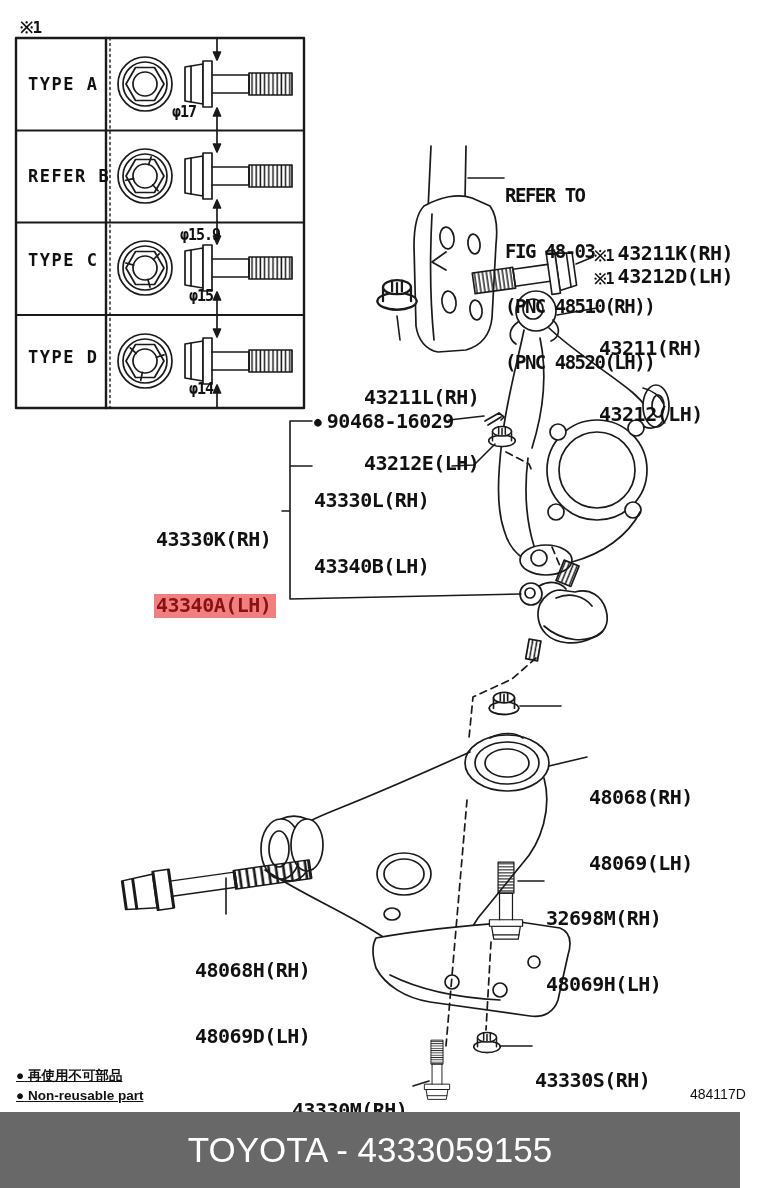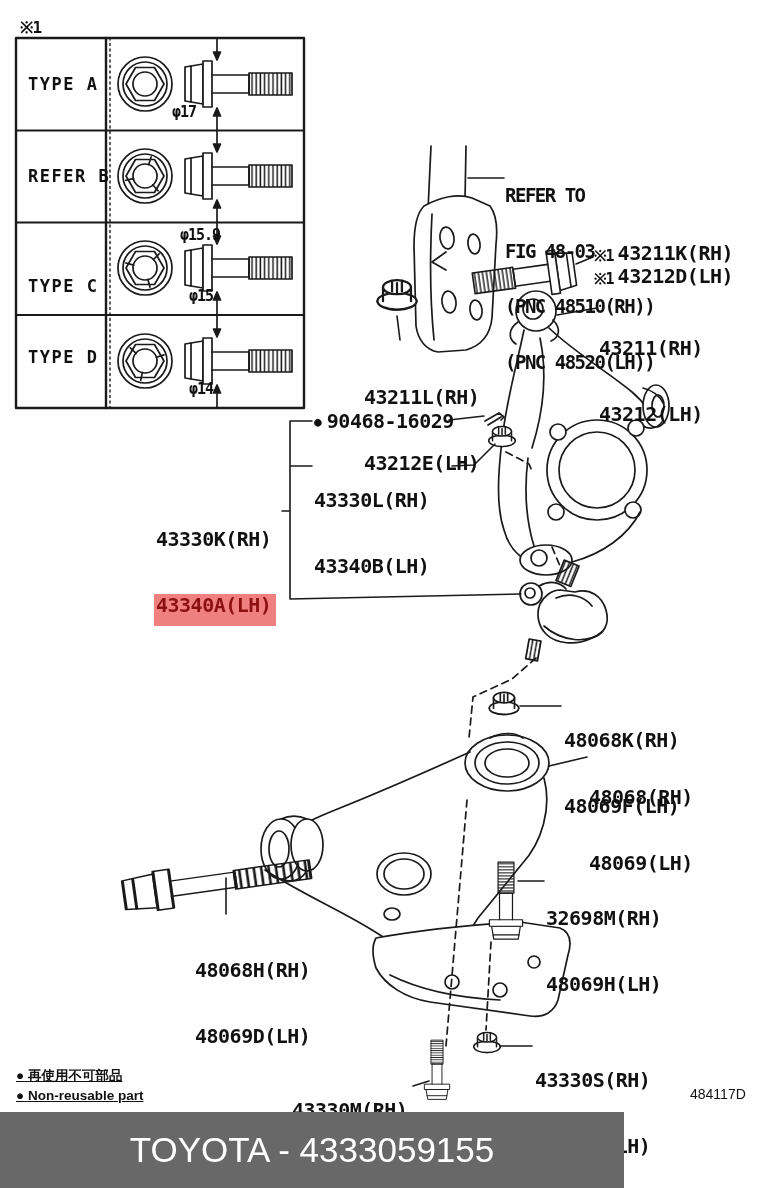--- a/index.html
+++ b/index.html
@@ -10,25 +10,25 @@
   .mb{font-family:"DejaVu Sans Mono",monospace;font-weight:bold;}
   .part{font-size:20px;line-height:22px;letter-spacing:-0.5px;white-space:pre;}
   .small-note{font-size:15px;letter-spacing:-1px;}
   .refer{font-size:19px;line-height:18.5px;letter-spacing:-1.5px;white-space:pre;}
   .typerow{font-size:17px;letter-spacing:1.5px;}
   .dia{font-size:15px;letter-spacing:-1px;}
   .row2{display:flex;align-items:flex-start;}
   .pfx{font-size:15px;letter-spacing:-1px;padding-top:3px;margin-right:4px;}
   .blt{font-size:13px;padding-top:4px;margin-right:5px;}
   .hl{background:var(--highlight-bg,#f08080);color:var(--highlight-text,#8b1111);
-      display:inline-block;padding:0 5px 10px 2px;margin-left:-2px;}
+      display:inline-block;padding:0 5px 2px 2px;margin-left:-2px;}
   .legend{font-size:13.5px;line-height:20px;font-weight:bold;
           font-family:"Liberation Sans","DejaVu Sans",sans-serif;}
   .figcode{font-size:14px;font-family:"Liberation Sans",sans-serif;}
-  .footer{position:absolute;left:0;top:1112px;width:624px;height:76px;
+  .footer{position:absolute;left:0;top:1112px;width:740px;height:76px;
           background:var(--footer-bg,#686868);display:flex;align-items:center;
           justify-content:center;gap:55px;color:#fff;
           font-family:"Liberation Sans","DejaVu Sans",sans-serif;font-size:35px;}
 </style>
 </head>
 <body>
 
 <div id="stage">
 
   <svg id="art" width="760" height="1188" viewBox="0 0 760 1188">
@@ -200,21 +200,21 @@
         <path d="M500,1046 H532"></path>
         <path d="M413,1086 L429,1081"></path>
       </g>
     </g>
   </svg>
 
   <div class="lbl mb small-note" style="left:20px;top:16px;font-size:16px;">※1</div>
 
   <div class="lbl mb typerow" style="left:28px;top:74px;text-align:right;">TYPE A</div>
   <div class="lbl mb typerow" style="left:28px;top:166px;">REFER B</div>
-  <div class="lbl mb typerow" style="left:28px;top:276px;text-align:right;">TYPE C</div>
+  <div class="lbl mb typerow" style="left:28px;top:250px;text-align:right;">TYPE C</div>
   <div class="lbl mb typerow" style="left:28px;top:347px;">TYPE D</div>
 
   <div class="lbl mb dia" style="left:172px;top:103px;">φ17</div>
   <div class="lbl mb dia" style="left:180px;top:195px;margin-top:31px;">φ15.9</div>
   <div class="lbl mb dia" style="left:189px;top:287px;">φ15</div>
   <div class="lbl mb dia" style="left:189px;top:380px;">φ14</div>
 
   <div class="lbl mb refer" style="left:505px;top:149px;">
     <div>REFER TO</div>
     <div>FIG 48-03</div>
@@ -251,24 +251,20 @@
   <div class="lbl mb part" style="left:314px;top:445px;">
     <div>43330L(RH)</div>
     <div>43340B(LH)</div>
   </div>
 
   <div class="lbl mb part" style="left:156px;top:484px;">
     <div>43330K(RH)</div>
     <div><span class="hl">43340A(LH)</span></div>
   </div>
 
-  <div class="lbl mb part" style="left:564px;top:685px;">
-    <div>48068K(RH)</div>
-    <div>48069F(LH)</div>
-  </div>
 
   <div class="lbl mb part" style="left:589px;top:742px;">
     <div>48068(RH)</div>
     <div>48069(LH)</div>
   </div>
 
   <div class="lbl mb part" style="left:546px;top:863px;">
     <div>32698M(RH)</div>
     <div>48069H(LH)</div>
   </div>

